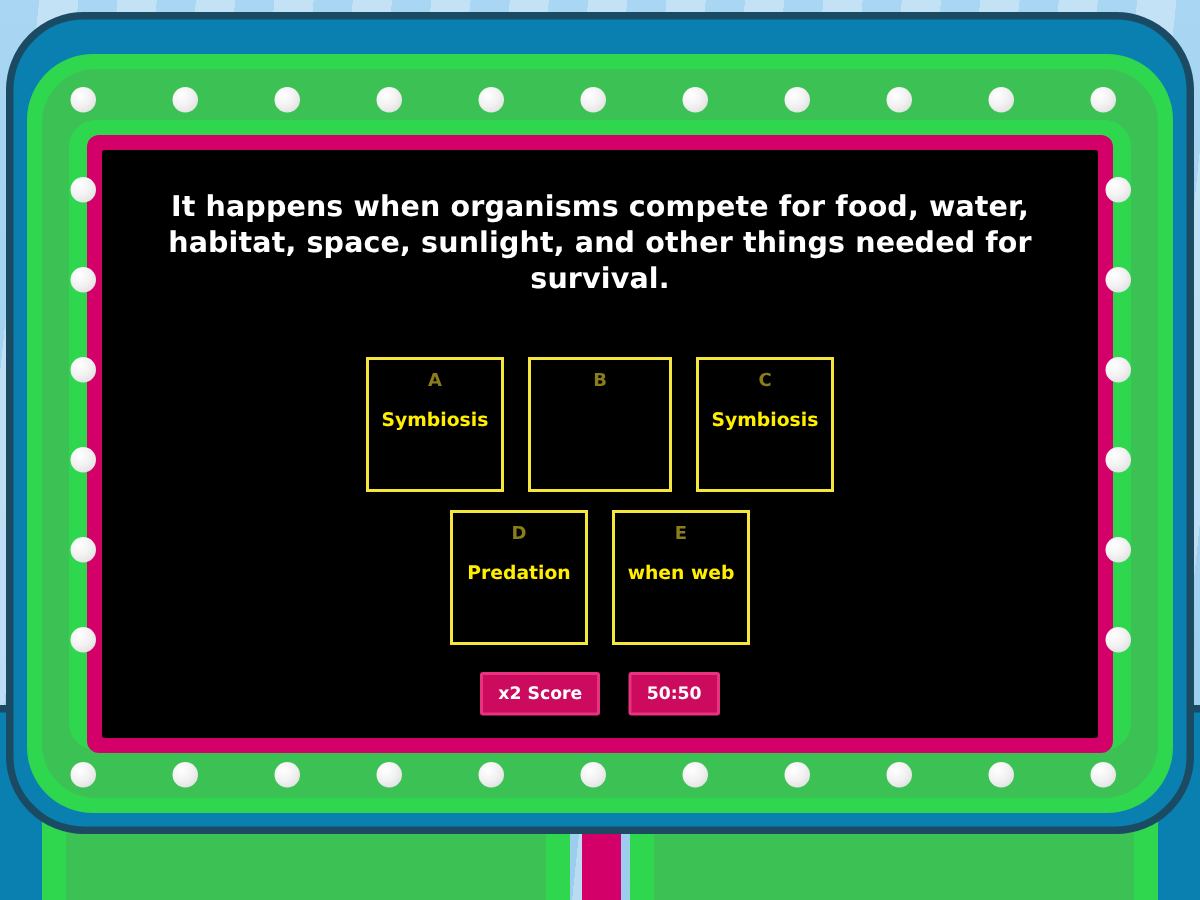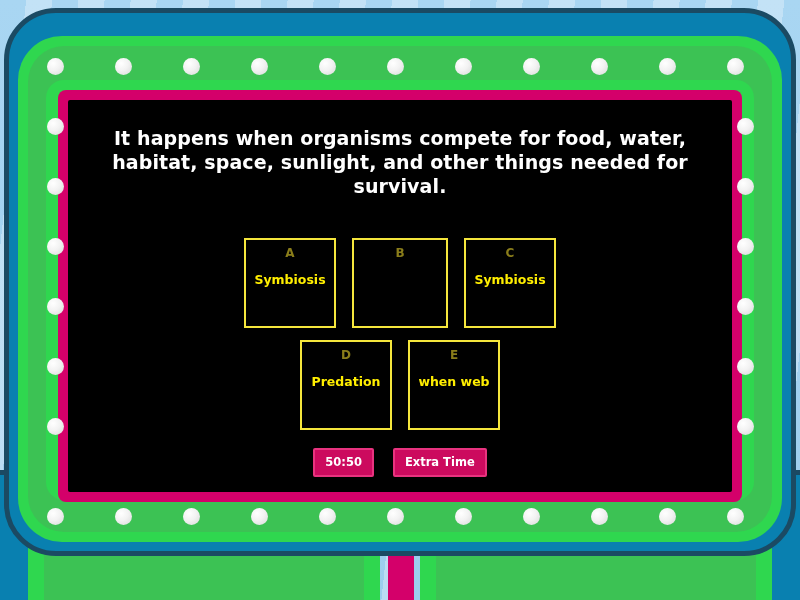--- a/index.html
+++ b/index.html
@@ -361,18 +361,18 @@
           <div class="answer-letter">D</div>
           <div class="answer-text">Predation</div>
         </div>
         <div class="answer">
           <div class="answer-letter">E</div>
           <div class="answer-text">when web</div>
         </div>
       </div>
 
     <div id="powerups">
+        <div class="powerup">x2 Score</div>
         <div class="powerup">50:50</div>
-        <div class="powerup">Extra Time</div>
       </div>
 
   </div>
 </div>
 
 </body></html>

